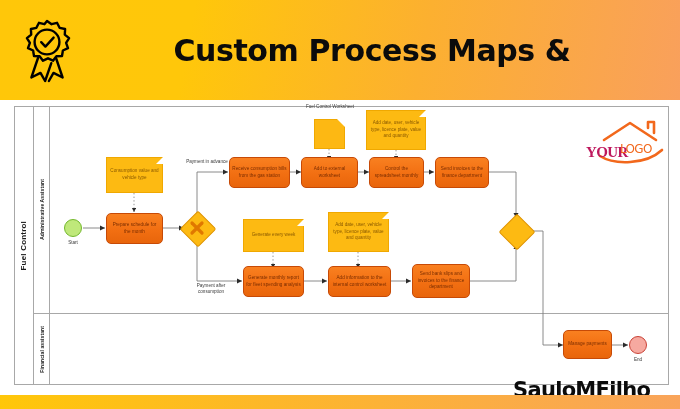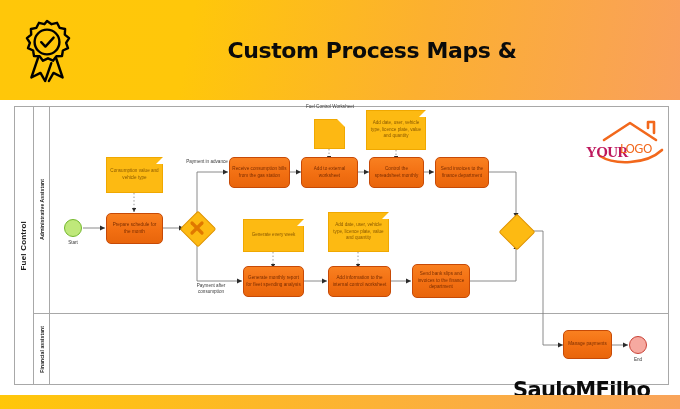--- a/index.html
+++ b/index.html
@@ -6,21 +6,21 @@
   body{width:680px;height:409px;overflow:hidden;font-family:"Liberation Sans",sans-serif;}
   #root{position:relative;width:680px;height:409px;}
 
   
   .header{position:absolute;left:0;top:0;width:680px;height:100px;
     background:linear-gradient(100deg,#FFC709 0%,#FFC70A 28%,#FCB030 62%,#F9A05C 100%);
     display:flex;align-items:center;}
   .badge{position:absolute;left:13px;top:16px;width:68px;height:68px;}
   .header-title{position:absolute;left:92px;top:8px;width:560px;height:86px;
     display:flex;flex-direction:column;align-items:center;justify-content:center;
-    color:#0b0b0b;font-weight:bold;font-size:22px;line-height:1.22;text-align:center;
+    color:#0b0b0b;font-weight:bold;font-size:30px;line-height:1.22;text-align:center;
     letter-spacing:-0.4px;font-family:"DejaVu Sans",sans-serif;}
 
   
   .footer{position:absolute;left:0;top:395px;width:680px;height:14px;
     background:linear-gradient(100deg,#FFC709 0%,#FDB72A 40%,#F9A45A 100%);}
 
   
   .canvas{position:absolute;left:0;top:100px;width:680px;height:295px;background:#ffffff;}
 
   

